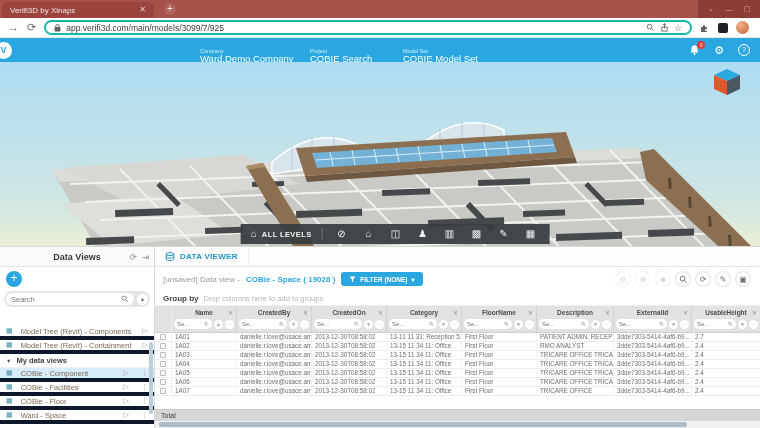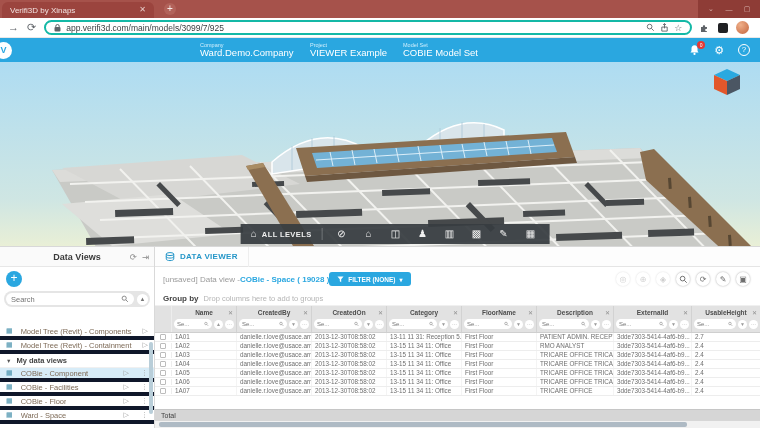--- a/index.html
+++ b/index.html
@@ -19,21 +19,21 @@
   .nav-ico{color:#5f6368;font-size:11px;line-height:11px}
   .urlpill{flex:1;height:15px;border:2px solid #14b8a6;border-radius:8px;display:flex;align-items:center;padding:0 8px;gap:5px;background:#fff;max-width:648px}
   .url-text{font-size:8.5px;color:#3c4043;flex:1;white-space:nowrap;overflow:hidden}
   .pill-ico{color:#5f6368;display:flex;align-items:center}
   .ext-square{width:10px;height:10px;background:#202124;border-radius:2px}
   .avatar{width:13px;height:13px;border-radius:50%;background:radial-gradient(circle at 35% 30%,#f0b08a,#c2633c)}
 
   
   .appheader{height:24px;background:#2aa7e0;display:flex;align-items:center;position:relative;color:#fff}
   .applogo{width:17px;height:17px;border-radius:50%;background:#fff;margin-left:-5px;display:flex;align-items:center;justify-content:center;color:#2aa7e0;font-size:9px;font-weight:bold}
-  .hgroup{position:absolute;top:4px;line-height:1.15}
+  .hgroup{position:absolute;top:10px;line-height:1.15}
   .hgroup .lbl{font-size:5.5px;color:#cfeffd;display:block}
   .hgroup .val{font-size:9.5px;color:#fff;display:block;white-space:nowrap}
   .hg-company{left:200px}.hg-project{left:310px}.hg-modelset{left:403px}
   .hdr-icons{position:absolute;right:10px;top:0;height:24px;display:flex;align-items:center;gap:14px}
   .bell-wrap{position:relative;display:flex}
   .badge{position:absolute;top:-3px;right:-5px;min-width:8px;height:8px;border-radius:4px;background:#e53935;color:#fff;font-size:5px;line-height:8px;text-align:center;padding:0 1px}
   .gear{font-size:11px;line-height:11px}
   .help{width:12px;height:12px;border:1px solid #fff;border-radius:50%;font-size:8px;line-height:10px;text-align:center}
 
   
@@ -68,21 +68,21 @@
   .sb-dots{color:#9b9b9b;font-size:7px;margin-left:4px}
   .sb-group{height:14px;display:flex;align-items:center;gap:5px;padding:0 6px;font-size:7.5px;color:#454545;border-bottom:1px solid #f0f0f0;font-weight:bold}
   .sb-group .chev{font-size:5.5px;color:#555}
   .sb-scroll{position:absolute;right:1px;top:95px;width:4px;height:72px;background:#b9ced9;border-radius:2px}
 
   
   .datapanel{flex:1;display:flex;flex-direction:column;background:#fff;overflow:hidden;position:relative}
   .dp-tabs{height:20px;border-bottom:1px solid #e5e5e5;display:flex;align-items:center;background:#fdfdfd;flex:none}
   .dp-tab{display:flex;align-items:center;gap:5px;padding:0 10px;height:20px;border-right:1px solid #eee;color:#2596c8}
   .dp-tab-label{font-size:8px;font-weight:bold;letter-spacing:.3px}
-  .dp-viewrow{height:24px;display:flex;align-items:center;padding:0 8px;flex:none}
+  .dp-viewrow{height:24px;display:flex;align-items:center;padding:0 8px;gap:6px;flex:none}
   .dp-unsaved{font-size:8px;color:#9a9a9a;white-space:nowrap}
   .dp-viewname{font-size:8px;color:#2aa7e0;font-weight:bold;white-space:nowrap}
   .filter-btn{height:14px;background:#2aa7e0;border-radius:3px;color:#fff;display:flex;align-items:center;gap:4px;padding:0 8px;font-size:6.5px;font-weight:bold;white-space:nowrap}
   .dp-tools{margin-left:auto;display:flex;gap:6px;padding-right:2px}
   .tool-btn{width:14px;height:14px;border-radius:50%;background:#fff;box-shadow:0 0 2px rgba(0,0,0,.35);display:flex;align-items:center;justify-content:center;font-size:8px;color:#6f6f6f;flex:none}
   .tool-btn.disabled{color:#cfcfcf;box-shadow:0 0 2px rgba(0,0,0,.15)}
   .groupby{height:15px;display:flex;align-items:center;gap:5px;padding:0 8px;border-bottom:1px solid #f0f0f0;flex:none}
   .gb-label{font-size:8px;font-weight:bold;color:#454545}
   .gb-hint{font-size:7.5px;color:#b5b5b5}
 
@@ -164,21 +164,21 @@
   </div>
 
   <div class="appheader">
     <div class="applogo">V</div>
     <div class="hgroup hg-company">
       <span class="lbl">Company</span>
       <span class="val">Ward.Demo.Company</span>
     </div>
     <div class="hgroup hg-project">
       <span class="lbl">Project</span>
-      <span class="val">VIEWER Example</span>
+      <span class="val">COBIE Search</span>
     </div>
     <div class="hgroup hg-modelset">
       <span class="lbl">Model Set</span>
       <span class="val">COBIE Model Set</span>
     </div>
     <div class="hdr-icons">
       <span class="bell-wrap">
         <svg width="11" height="12" viewBox="0 0 12 13">
             <path d="M6 1.2c-2.1 0-3.3 1.6-3.3 3.8v2.5L1.6 9.3h8.8L9.3 7.5V5c0-2.2-1.2-3.8-3.3-3.8z" fill="#fff"></path>
             <circle cx="6" cy="10.8" r="1.2" fill="#fff"></circle>

